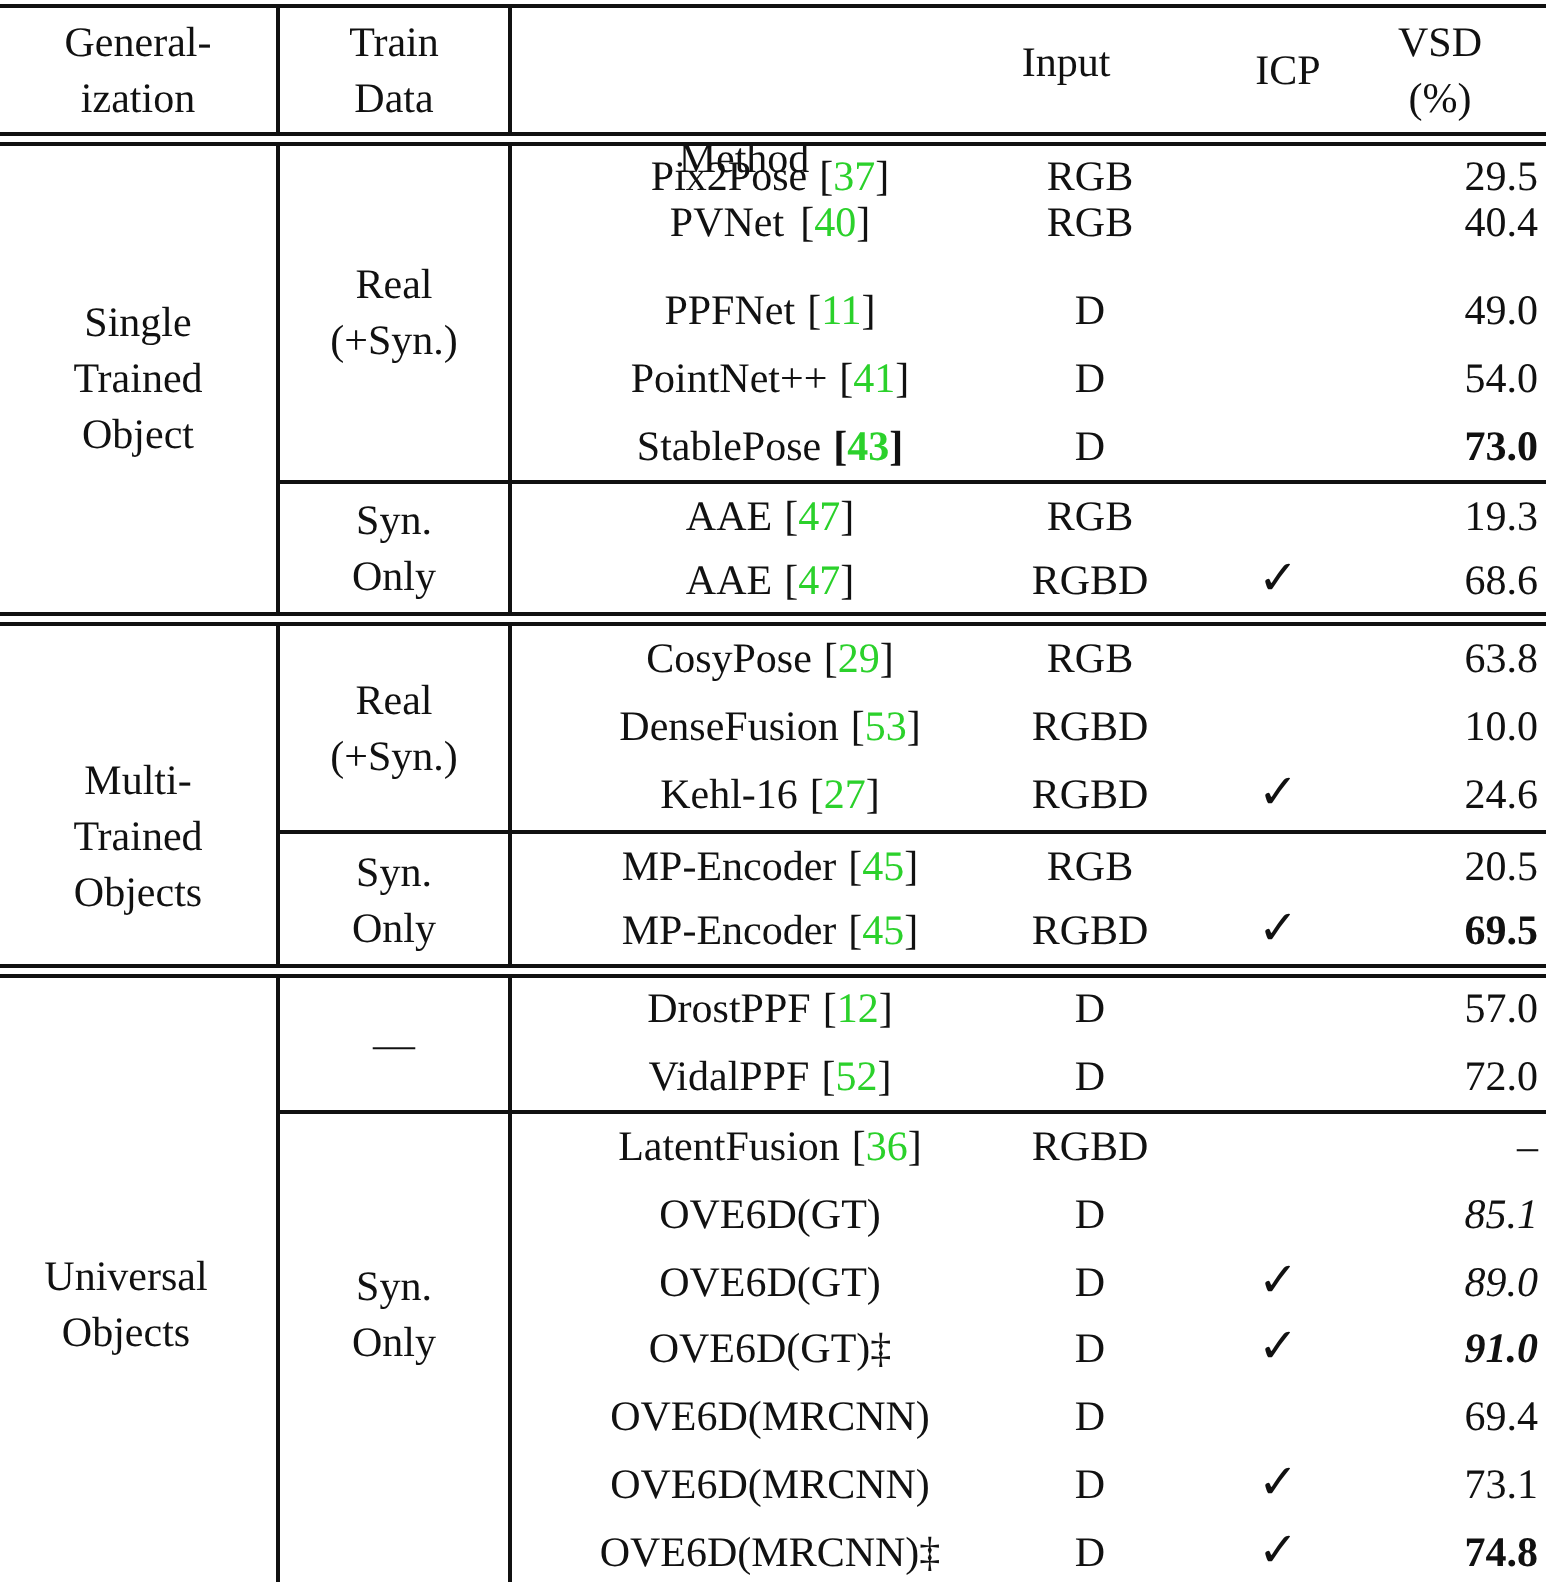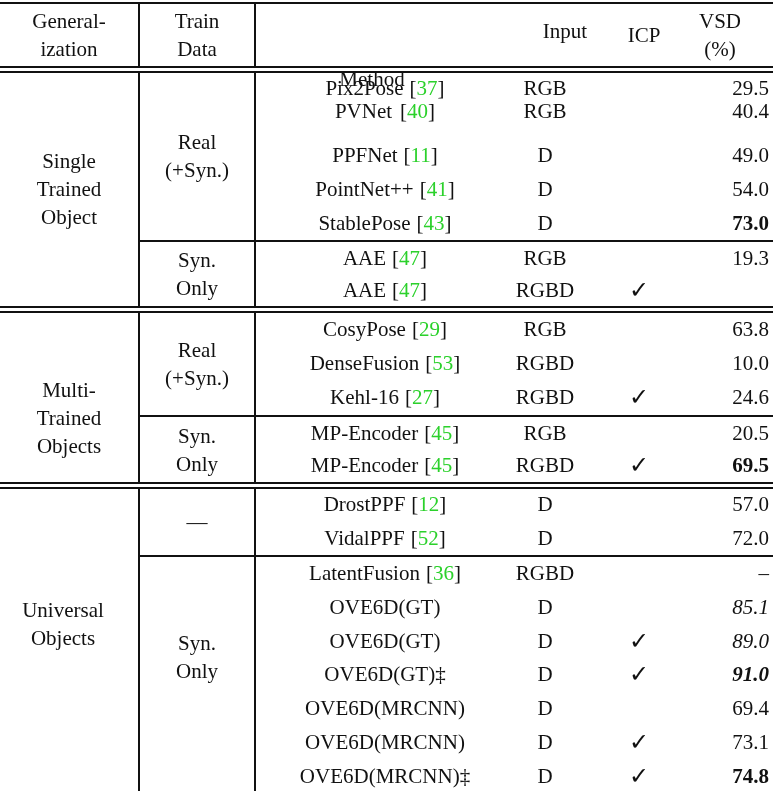--- a/index.html
+++ b/index.html
@@ -35,21 +35,21 @@
     <span>General-</span>
     <span>ization</span>
   </div>
   <div class="cell hdr" style="left:140px;top:4px;width:114px;height:62px;text-align:right;">
     <span>Train</span>
     <span>Data</span>
   </div>
   <div class="cell hdr" style="left:256px;top:4px;width:232px;height:62px;margin-top:44px;">
     <span>Method</span>
   </div>
-  <div class="cell hdr" style="left:520px;top:4px;width:90px;height:54px;align-items:center;">
+  <div class="cell hdr" style="left:488px;top:4px;width:90px;height:54px;align-items:center;">
     <span>Input</span>
   </div>
   <div class="cell hdr" style="left:604px;top:4px;width:80px;height:62px;">
     <span>ICP</span>
   </div>
   <div class="cell hdr" style="left:680px;top:4px;width:80px;height:62px;">
     <span>VSD</span>
     <span>(%)</span>
   </div>
 
@@ -102,21 +102,21 @@
           <span>PointNet++</span>
           <span style="margin-left:6px;"><span>[</span><span class="ref">41</span><span>]</span></span>
         </div>
         <div class="cell i">D</div>
         <div class="cell c"></div>
         <div class="cell v">54.0</div>
       </div>
       <div class="row" style="top:206.4px;height:33.6px;">
         <div class="cell m">
           <span>StablePose</span>
-          <span style="margin-left:6px;"><span>[</span><span class="ref">43</span><span>]</span></span>
+          <span style="margin-left:6px;font-weight:bold;"><span>[</span><span class="ref">43</span><span>]</span></span>
         </div>
         <div class="cell i">D</div>
         <div class="cell c"></div>
         <div class="cell v bold">73.0</div>
       </div>
       <div class="cell hdr" style="left:140px;top:242px;width:114px;height:64px;">
         <span>Syn.</span>
         <span>Only</span>
       </div>
       <div class="row" style="top:242px;height:32px;">
@@ -128,20 +128,21 @@
         <div class="cell c"></div>
         <div class="cell v">19.3</div>
       </div>
       <div class="row" style="top:274px;height:32px;">
         <div class="cell m">
           <span>AAE</span>
           <span style="margin-left:6px;"><span>[</span><span class="ref">47</span><span>]</span></span>
         </div>
         <div class="cell i">RGBD</div>
         <div class="cell c">✓</div>
+        <div class="cell v">68.6</div>
       </div>
       <div class="hline" style="top:306px;"></div>
       <div class="hline" style="top:311px;"></div>
       <div class="vline" style="left:138px;top:312px;height:170px;"></div>
       <div class="vline" style="left:254px;top:312px;height:170px;"></div>
       <div class="cell hdr" style="left:0;top:312px;width:138px;height:212px;">
         <span>Multi-</span>
         <span>Trained</span>
         <span>Objects</span>
       </div>
@@ -196,21 +197,21 @@
           <span style="margin-left:6px;"><span>[</span><span class="ref">45</span><span>]</span></span>
         </div>
         <div class="cell i">RGBD</div>
         <div class="cell c">✓</div>
         <div class="cell v bold">69.5</div>
       </div>
       <div class="hline" style="top:482px;"></div>
       <div class="hline" style="top:487px;"></div>
       <div class="vline" style="left:138px;top:488px;height:307px;"></div>
       <div class="vline" style="left:254px;top:488px;height:307px;"></div>
-      <div class="cell hdr" style="left: 0px; top: 488px; width: 126px; height: 272px;">
+      <div class="cell hdr" style="left: 0px; top: 516px; width: 126px; height: 272px;">
         <span>Universal</span>
         <span>Objects</span>
       </div>
       <div class="hline inner" style="top:555px;"></div>
       <div class="cell hdr" style="left:140px;top:488px;width:114px;height:67px;">
         <span>—</span>
       </div>
       <div class="row" style="top:488px;height:33.5px;">
         <div class="cell m">
           <span>DrostPPF</span>

